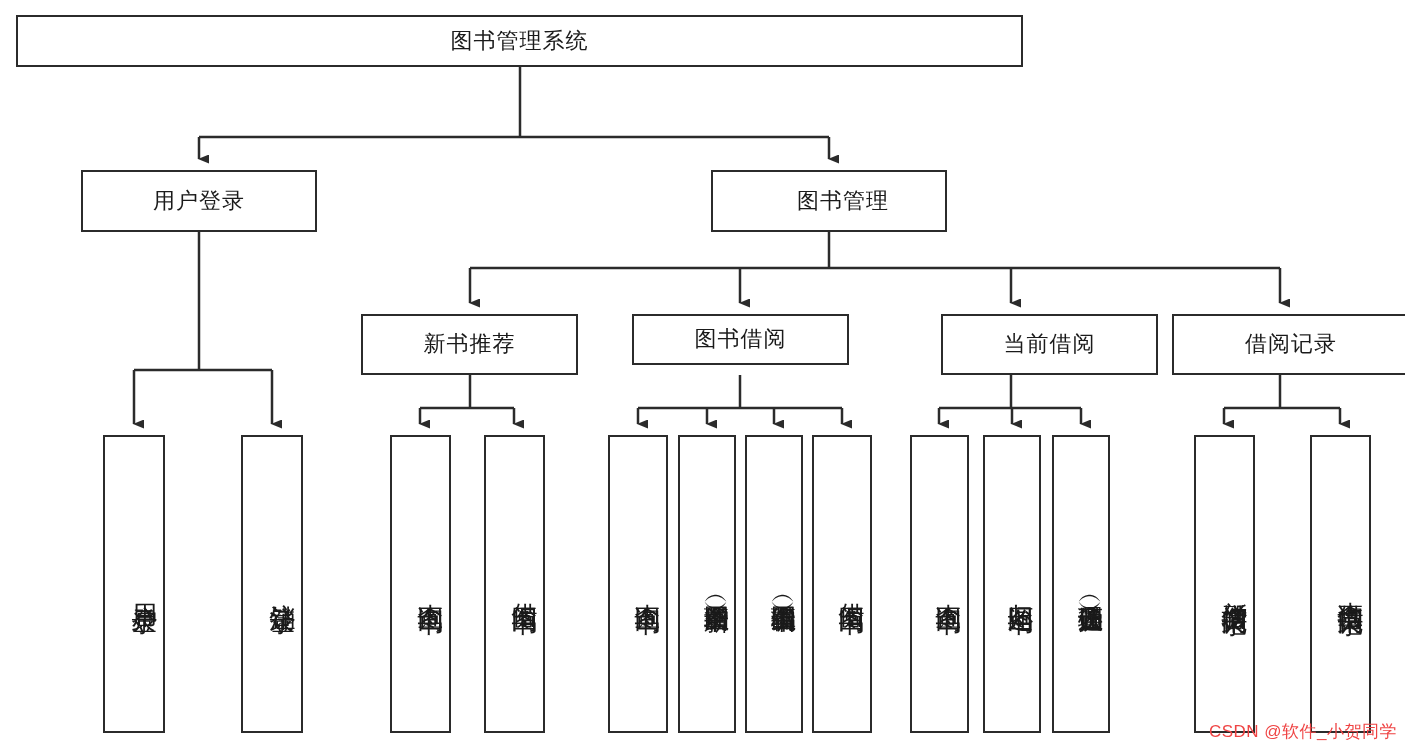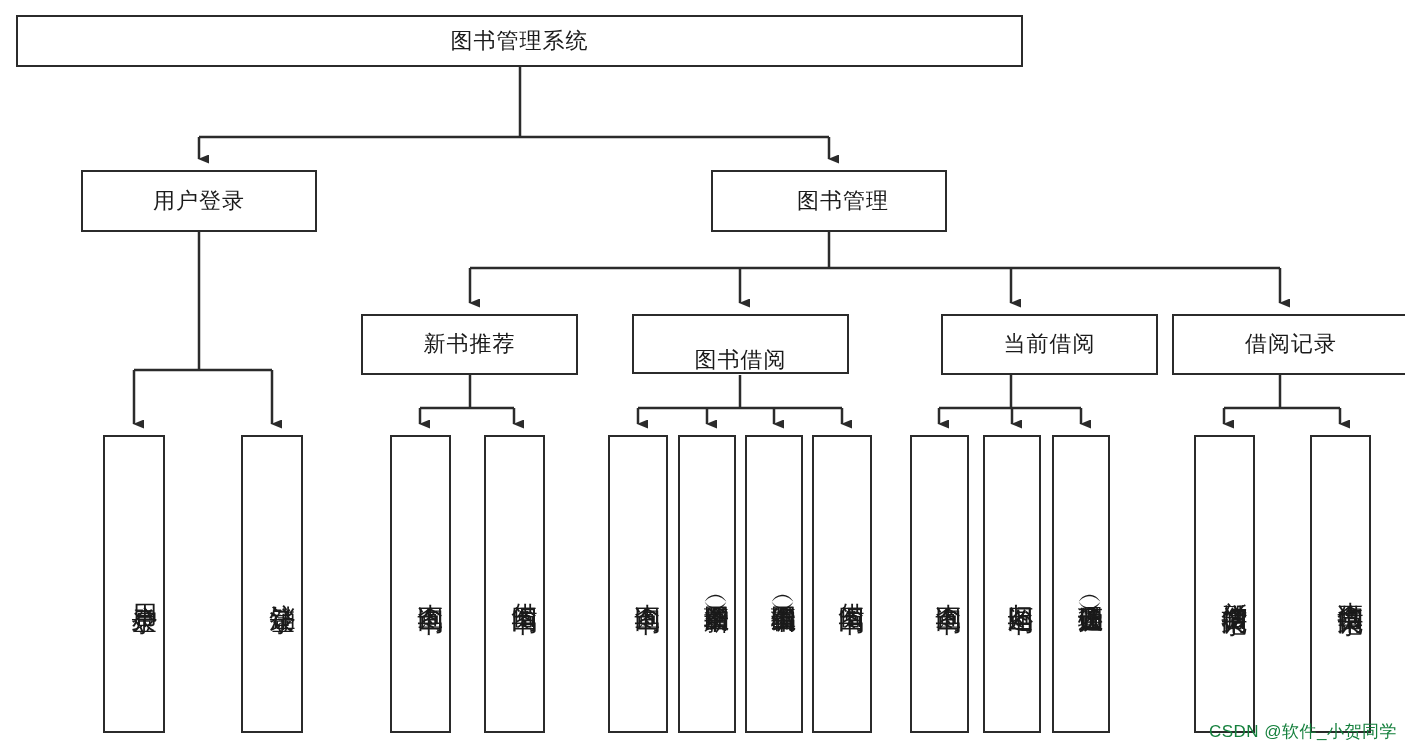--- a/index.html
+++ b/index.html
@@ -52,21 +52,21 @@
   }
   .node-label {
     display: block;
     white-space: pre;
   }
   #watermark {
     position: absolute;
     right: 8px;
     bottom: 4px;
     font-size: 17px;
-    color: #15803d;
+    color: #ef4444;
     letter-spacing: 0.5px;
     white-space: nowrap;
   }
 </style>
 </head>
 <body>
 
 <div id="canvas">
 
   <svg id="edges" viewBox="0 0 1405 747" xmlns="http://www.w3.org/2000/svg">
@@ -118,21 +118,21 @@
       </div>
       <div class="node horizontal" style="left: 81px; top: 170px; width: 236px; height: 62px;">
         <span class="node-label">用户登录</span>
       </div>
       <div class="node horizontal" style="left: 711px; top: 170px; width: 236px; height: 62px; padding-left: 28px;">
         <span class="node-label">图书管理</span>
       </div>
       <div class="node horizontal" style="left: 361px; top: 314px; width: 217px; height: 61px;">
         <span class="node-label">新书推荐</span>
       </div>
-      <div class="node horizontal" style="left: 632px; top: 314px; width: 217px; height: 60px; align-items: flex-end;">
+      <div class="node horizontal" style="left: 632px; top: 314px; width: 217px; height: 51px;">
         <span class="node-label">图书借阅</span>
       </div>
       <div class="node horizontal" style="left: 903px; top: 314px; width: 217px; height: 61px; margin-left: 38px;">
         <span class="node-label">当前借阅</span>
       </div>
       <div class="node horizontal" style="left: 1172px; top: 314px; width: 238px; height: 61px;">
         <span class="node-label">借阅记录</span>
       </div>
       <div class="node vertical" style="left: 103px; top: 435px; width: 62px; height: 298px;">
         <span class="node-label">用户登录</span>

